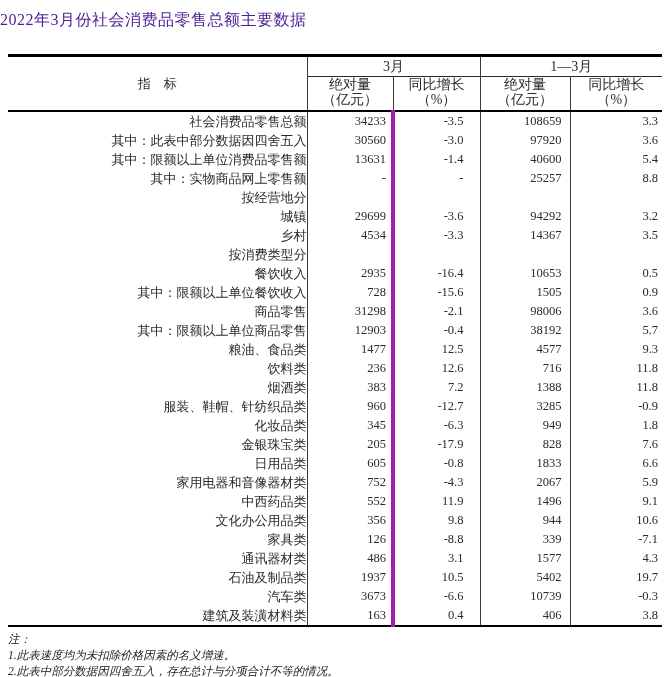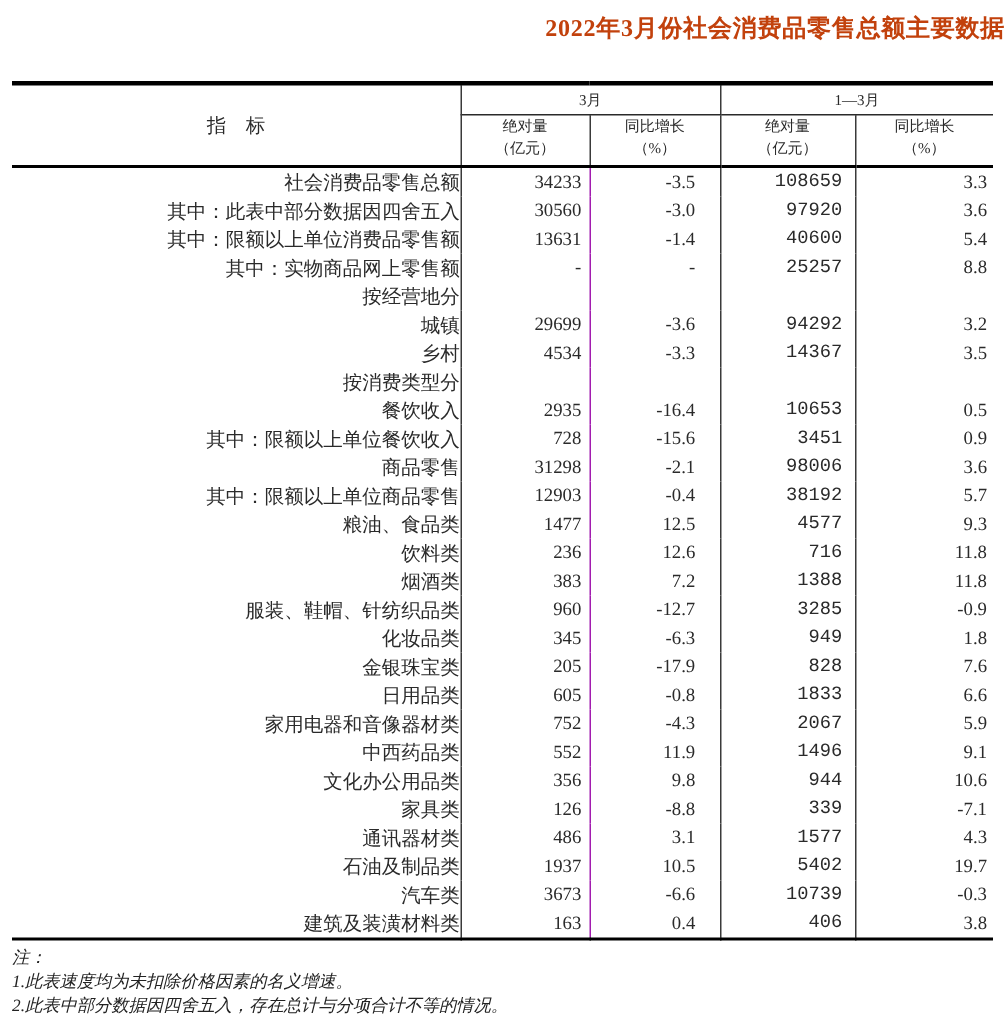--- a/index.html
+++ b/index.html
@@ -7,45 +7,45 @@
     width: 670px; height: 677px;
     background: #ffffff;
     overflow: hidden;
     font-family: "Liberation Serif", "DejaVu Serif", serif;
     color: #262626;
   }
   .page { width: 670px; height: 677px; position: relative; }
 
   .title {
     padding-top: 10px;
-    text-align: right;
+    text-align: left;
     font-size: 16px;
-    font-weight: bold;
-    color: #c2410c;
+    font-weight: normal;
+    color: #4c1d95;
     letter-spacing: 0.5px;
     line-height: 20px;
   }
 
   table.stat {
     margin: 24px 8px 0 8px;
     width: 654px;
     border-collapse: collapse;
     table-layout: fixed;
     border-top: 3px solid #000;
     border-bottom: 2px solid #000;
   }
   col.c1 { width: 299px; }
   col.c2 { width: 86px; }
   col.c3 { width: 87px; }
   col.c4 { width: 90px; }
   col.c5 { width: 92px; }
 
   thead th {
     font-weight: normal;
-    font-size: 10px;
+    font-size: 14px;
     text-align: center;
     vertical-align: middle;
     color: #2a2a2a;
   }
   thead tr.group-row th { height: 21px; }
   thead tr.sub-row th { height: 33px; line-height: 15px; padding-bottom: 3px; }
   th.indicator-head { border-right: 1px solid #3a3a3a; border-bottom: 2px solid #000; font-size: 13px; }
   th.group-cell { border-bottom: 1px solid #2a2a2a; }
   th.group-m3 { border-right: 1px solid #3a3a3a; }
   th.sub-cell { border-bottom: 2px solid #000; }
@@ -55,22 +55,22 @@
     height: 19px;
     line-height: 19px;
     font-size: 13px;
     white-space: nowrap;
     overflow: hidden;
     color: #2a2a2a;
   }
   tbody td.c1 { text-align: right; }
   tbody td.num { text-align: right; font-size: 12.5px; }
   tbody td.c2 { border-left: 1px solid #3a3a3a; padding-right: 5px; }
-  tbody td.c3 { border-left: 1px solid #a21caf; padding-right: 16px; }
-  tbody td.c4 { border-left: 1px solid #3a3a3a; padding-right: 8px; font-family: Liberation Mono, monospace; }
+  tbody td.c3 { border-left: 4px solid #a21caf; padding-right: 16px; }
+  tbody td.c4 { border-left: 1px solid #3a3a3a; padding-right: 8px; }
   tbody td.c5 { border-left: 1px solid #3a3a3a; padding-right: 4px; }
   td.ind0 { padding-left: 2px; }
   td.ind1 { padding-left: 14px; }
   td.ind2 { padding-left: 26px; }
   td.ind3 { padding-left: 49px; margin-top: 42px; }
 
   .notes {
     margin: 4px 8px 0 8px;
     font-size: 11.5px;
     line-height: 16px;
@@ -179,21 +179,21 @@
           <td class="c1 ind1">餐饮收入</td>
           <td class="c2 num">2935</td>
           <td class="c3 num">-16.4</td>
           <td class="c4 num">10653</td>
           <td class="c5 num">0.5</td>
         </tr>
         <tr>
           <td class="c1 ind2">其中：限额以上单位餐饮收入</td>
           <td class="c2 num">728</td>
           <td class="c3 num">-15.6</td>
-          <td class="c4 num">3451</td>
+          <td class="c4 num">1505</td>
           <td class="c5 num">0.9</td>
         </tr>
         <tr>
           <td class="c1 ind1">商品零售</td>
           <td class="c2 num">31298</td>
           <td class="c3 num">-2.1</td>
           <td class="c4 num">98006</td>
           <td class="c5 num">3.6</td>
         </tr>
         <tr>

